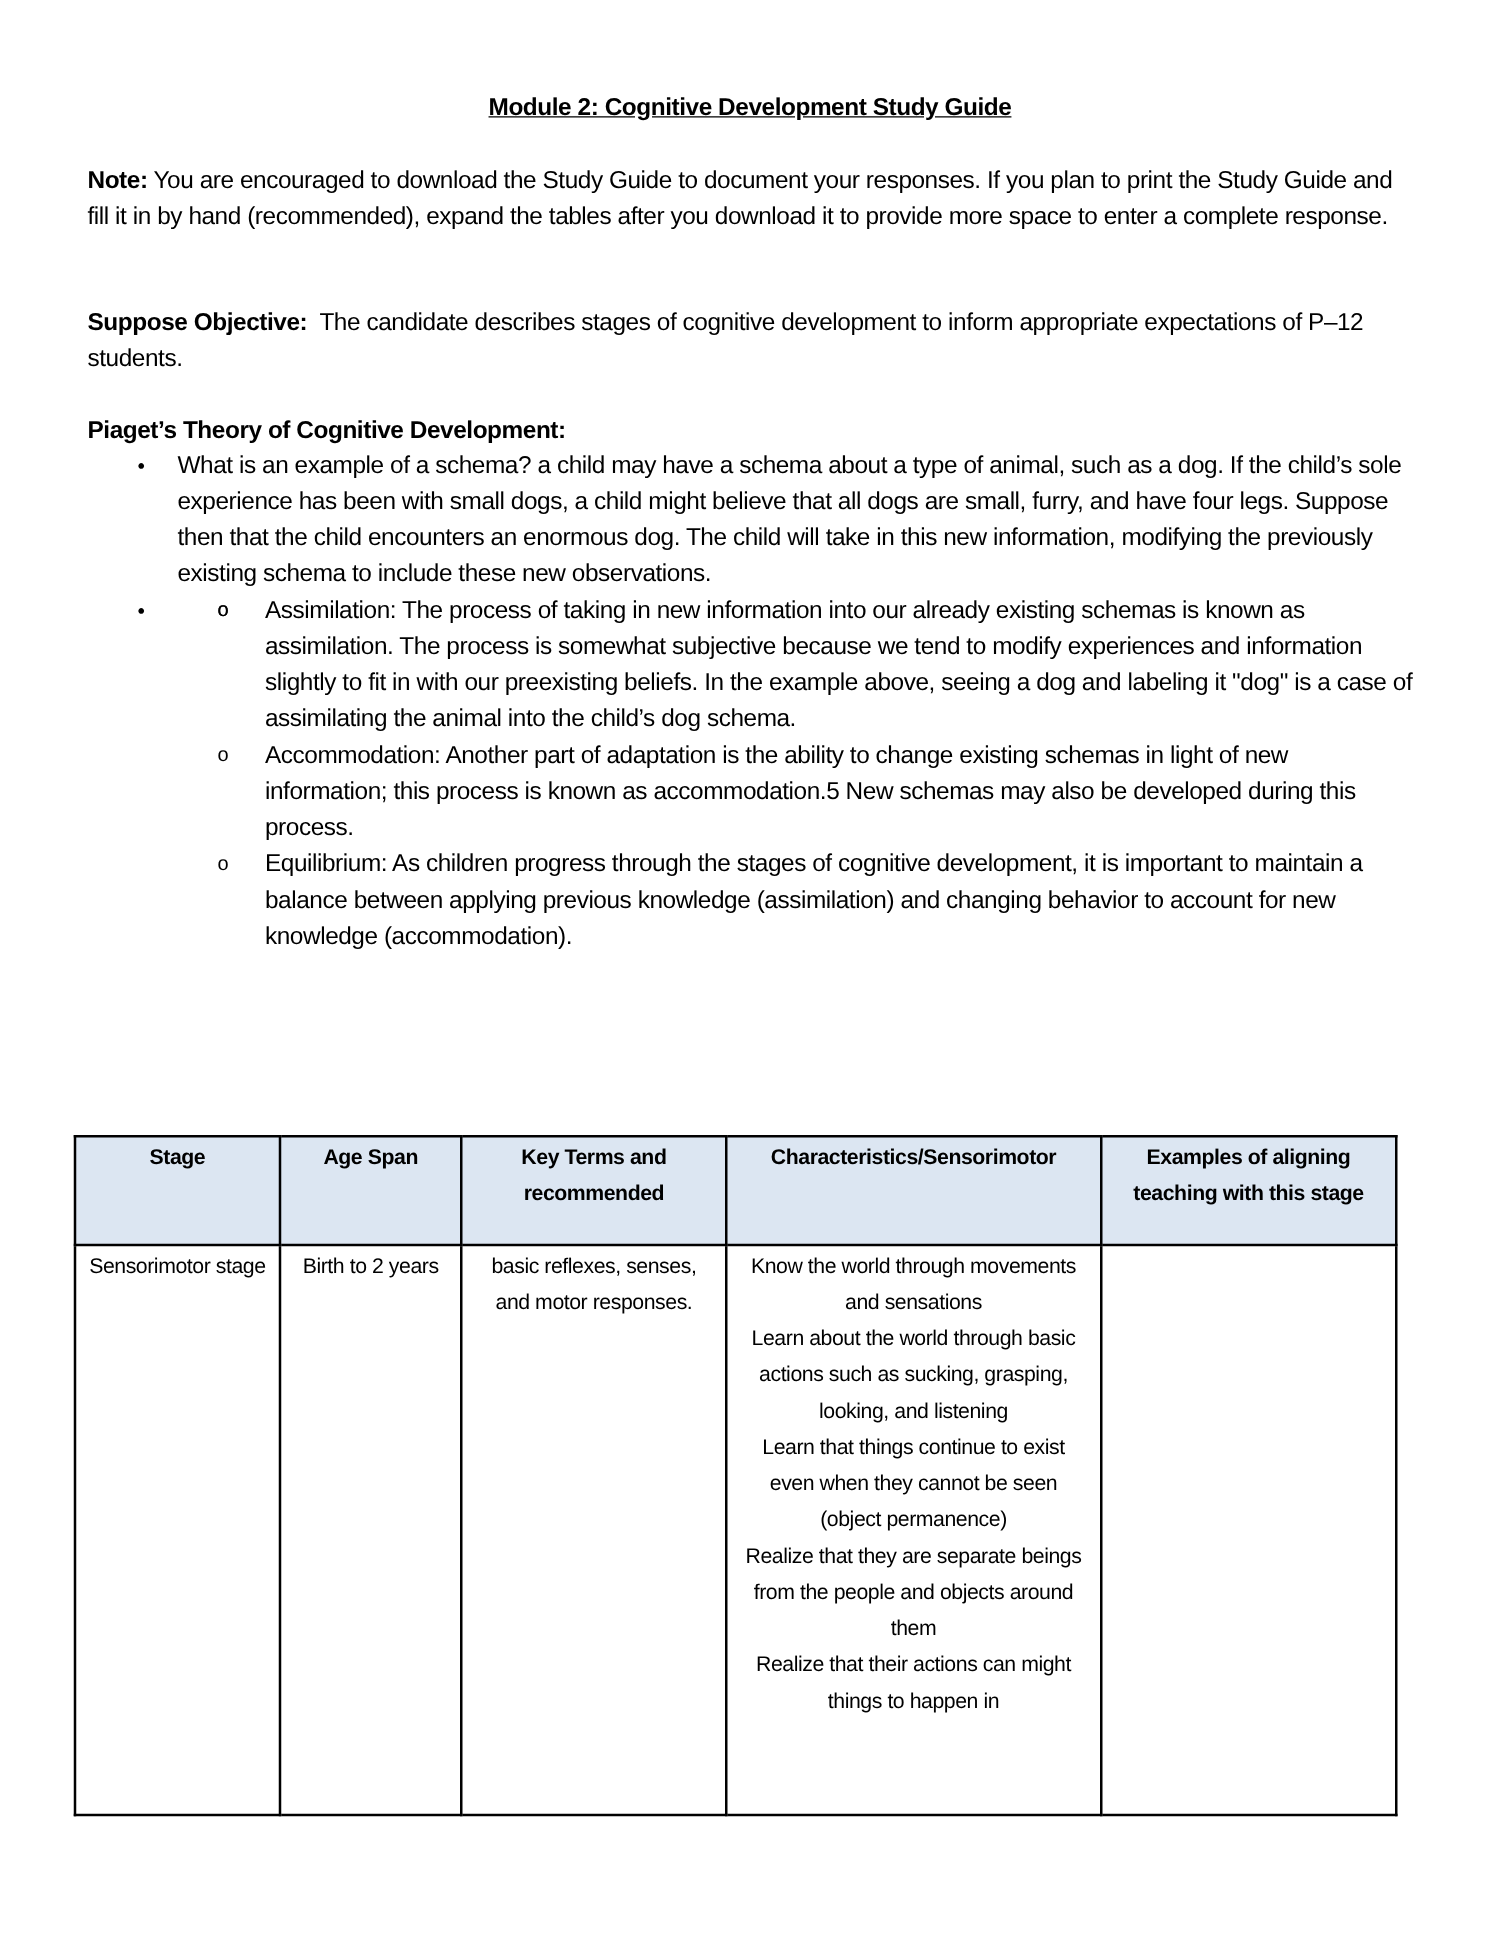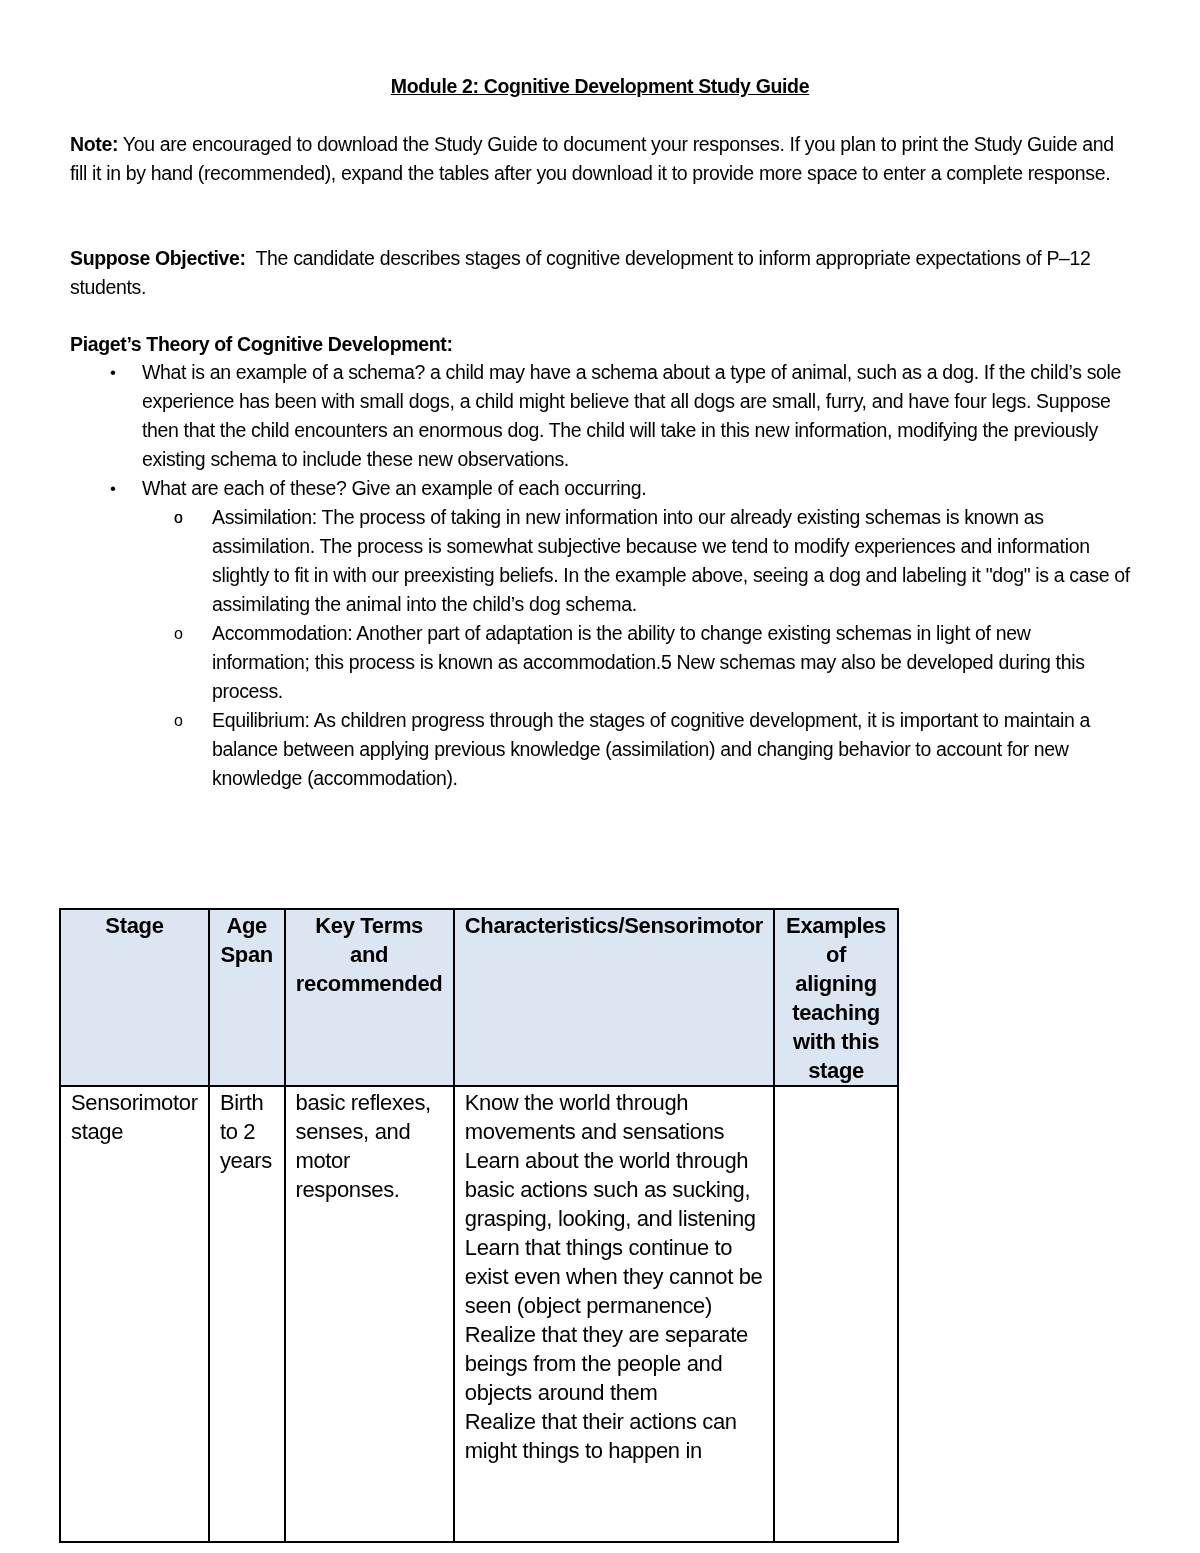--- a/index.html
+++ b/index.html
@@ -7,23 +7,23 @@
          font-family: "Liberation Sans", sans-serif; color: #000; }
   .page { position: absolute; left: 70px; top: 0; width: 1060px; font-size: 19.5px; line-height: 29px; letter-spacing: -0.35px; }
   .title { position: absolute; left: 0; top: 72px; width: 1060px; text-align: center; font-weight: bold; text-decoration: underline; }
   .para { position: absolute; left: 0; width: 1060px; }
   .b { font-weight: bold; }
   .list1 { position: absolute; left: 0; top: 358px; width: 1060px; }
   .li1 { position: relative; padding-left: 72px; }
   .li1 .bullet { position: absolute; left: 40px; top: 0; font-size: 17px; }
   .li2 { position: relative; padding-left: 142px; }
   .li2 .bullet { position: absolute; left: 104px; top: 0; font-size: 16px; }
-  table.stages { position: absolute; left: 59px; top: 908px; width: 840px; border-collapse: collapse;
-                 font-size: 22px; line-height: 29px; letter-spacing: -0.35px; }
-  table.stages th, table.stages td { border: 2px solid #000; vertical-align: top; padding: 1px 10px 0 10px; text-align: left; }
+  table.stages { position: absolute; left: 59px; top: 908px; width: 1059px; border-collapse: collapse;
+                 font-size: 17px; line-height: 29px; letter-spacing: -0.35px; }
+  table.stages th, table.stages td { border: 2px solid #000; vertical-align: top; padding: 1px 10px 0 10px; text-align: center; }
   table.stages th { background: #dce6f2; font-weight: bold; text-align: center; height: 84px; }
   table.stages td { height: 453px; }
   .line { display: block; }
 </style>
 </head>
 <body>
 
 <div class="page">
   <div class="title">Module 2: Cognitive Development Study Guide</div>
 
@@ -37,21 +37,20 @@
 
   <div class="para b" style="top:330px;">Piaget’s Theory of Cognitive Development:</div>
 
   <div class="list1">
     <div class="li1">
       <span class="bullet">•</span>
       <span>What is an example of a schema? a child may have a schema about a type of animal, such as a dog. If the child’s sole experience has been with small dogs, a child might believe that all dogs are small, furry, and have four legs.  Suppose then that the child encounters an enormous dog. The child will take in this new information, modifying the previously existing schema to include these new observations.</span>
     </div>
     <div class="li1">
       <span class="bullet">•</span>
-      <span>What are each of these? Give an example of each occurring.</span>
     </div>
     <div class="li2">
       <span class="bullet">o</span>
     </div>
     <div class="li2">
       <span class="bullet">o</span>
       <span>Assimilation: The process of taking in new information into our already existing schemas is known as assimilation. The process is somewhat subjective because we tend to modify experiences and information slightly to fit in with our preexisting beliefs. In the example above, seeing a dog and labeling it "dog" is a case of assimilating the animal into the child’s dog schema.</span>
     </div>
     <div class="li2">
       <span class="bullet">o</span>

